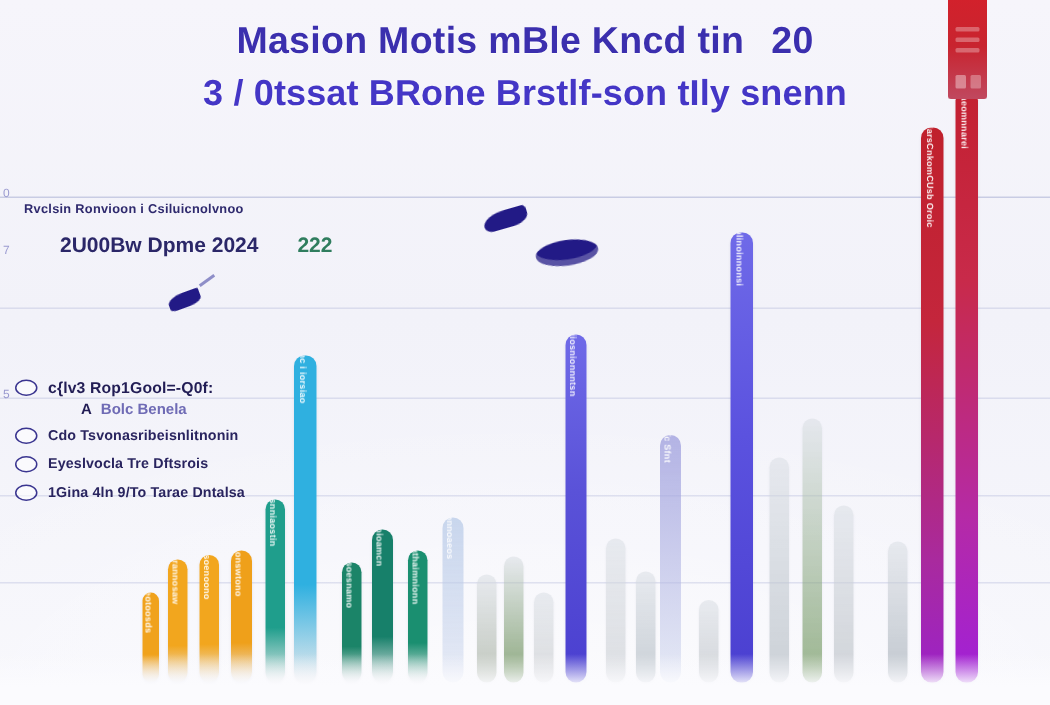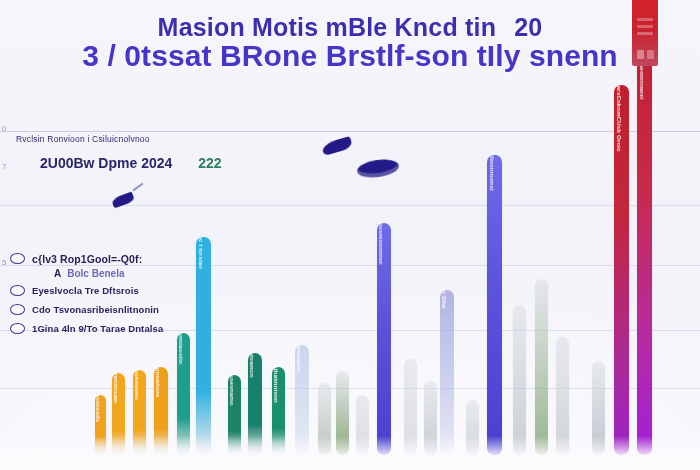--- a/index.html
+++ b/index.html
@@ -35,29 +35,29 @@
   
   .title-block{position:absolute;left:0;right:0;top:14px;text-align:center;}
   .title-main{
     font-size:25px;font-weight:bold;color:#3b2fae;
     letter-spacing:.2px;line-height:1.04;
     text-shadow:0 1px 0 rgba(255,255,255,.7);
     filter:blur(.22px);
   }
   .title-main .num{color:#3b2fae;margin-left:18px;}
   .title-sub{
-    font-size:30px;font-weight:bold;color:#4436c6;
+    margin-top:11px;font-size:24px;font-weight:bold;color:#4436c6;
     letter-spacing:.1px;line-height:1.04;
     text-shadow:0 1px 0 rgba(255,255,255,.6);
     filter:blur(.3px);
   }
 
   
   .annot{position:absolute;left:16px;top:134px;width:270px;}
-  .annot .a1{font-size:8.5px;font-weight:normal;color:#2f2a6e;letter-spacing:.2px;filter:blur(.25px);}
+  .annot .a1{font-size:8.5px;font-weight:bold;color:#2f2a6e;letter-spacing:.2px;filter:blur(.25px);}
   .annot .a2{margin-top:11px;margin-left:24px;font-size:14px;font-weight:bold;color:#2b2768;filter:blur(.25px);}
   .annot .a2 .val{color:#2f7d5e;margin-left:26px;}
 
   
   .legend{position:absolute;left:10px;top:252px;width:200px;}
   .legend-row{display:flex;align-items:center;gap:7px;margin-bottom:6px;height:13px;}
   .bullet{
     width:13px;height:9px;border-radius:50%;
     border:1.4px solid #3a3590;background:rgba(255,255,255,.55);
     flex:0 0 auto;
@@ -190,25 +190,25 @@
   <div class="legend">
     <div class="legend-row head">
       <span class="bullet"></span>
       <span class="lt">c{lv3 Rop1Gool=-Q0f:</span>
     </div>
     <div class="legend-sub">
       <span class="em">A</span><span>Bolc Benela</span>
     </div>
     <div class="legend-row">
       <span class="bullet"></span>
+      <span class="lt">Cdo  Tsvonasribeisnlitnonin</span>
+    </div>
+    <div class="legend-row">
+      <span class="bullet"></span>
       <span class="lt">Eyeslvocla   Tre Dftsrois</span>
-    </div>
-    <div class="legend-row">
-      <span class="bullet"></span>
-      <span class="lt">Cdo  Tsvonasribeisnlitnonin</span>
     </div>
     <div class="legend-row">
       <span class="bullet"></span>
       <span class="lt">1Gina 4ln 9/To Tarae Dntalsa</span>
     </div>
   </div>
 
   <div class="plot" id="plot">
       <div class="bar" style="left: 95px; width: 11px; height: 60px; background: linear-gradient(rgb(240, 162, 28) 0%, rgb(240, 162, 28) 70%, rgba(0, 0, 0, 0.06) 100%);">
         <span class="vlabel">Ameotoosds</span>

